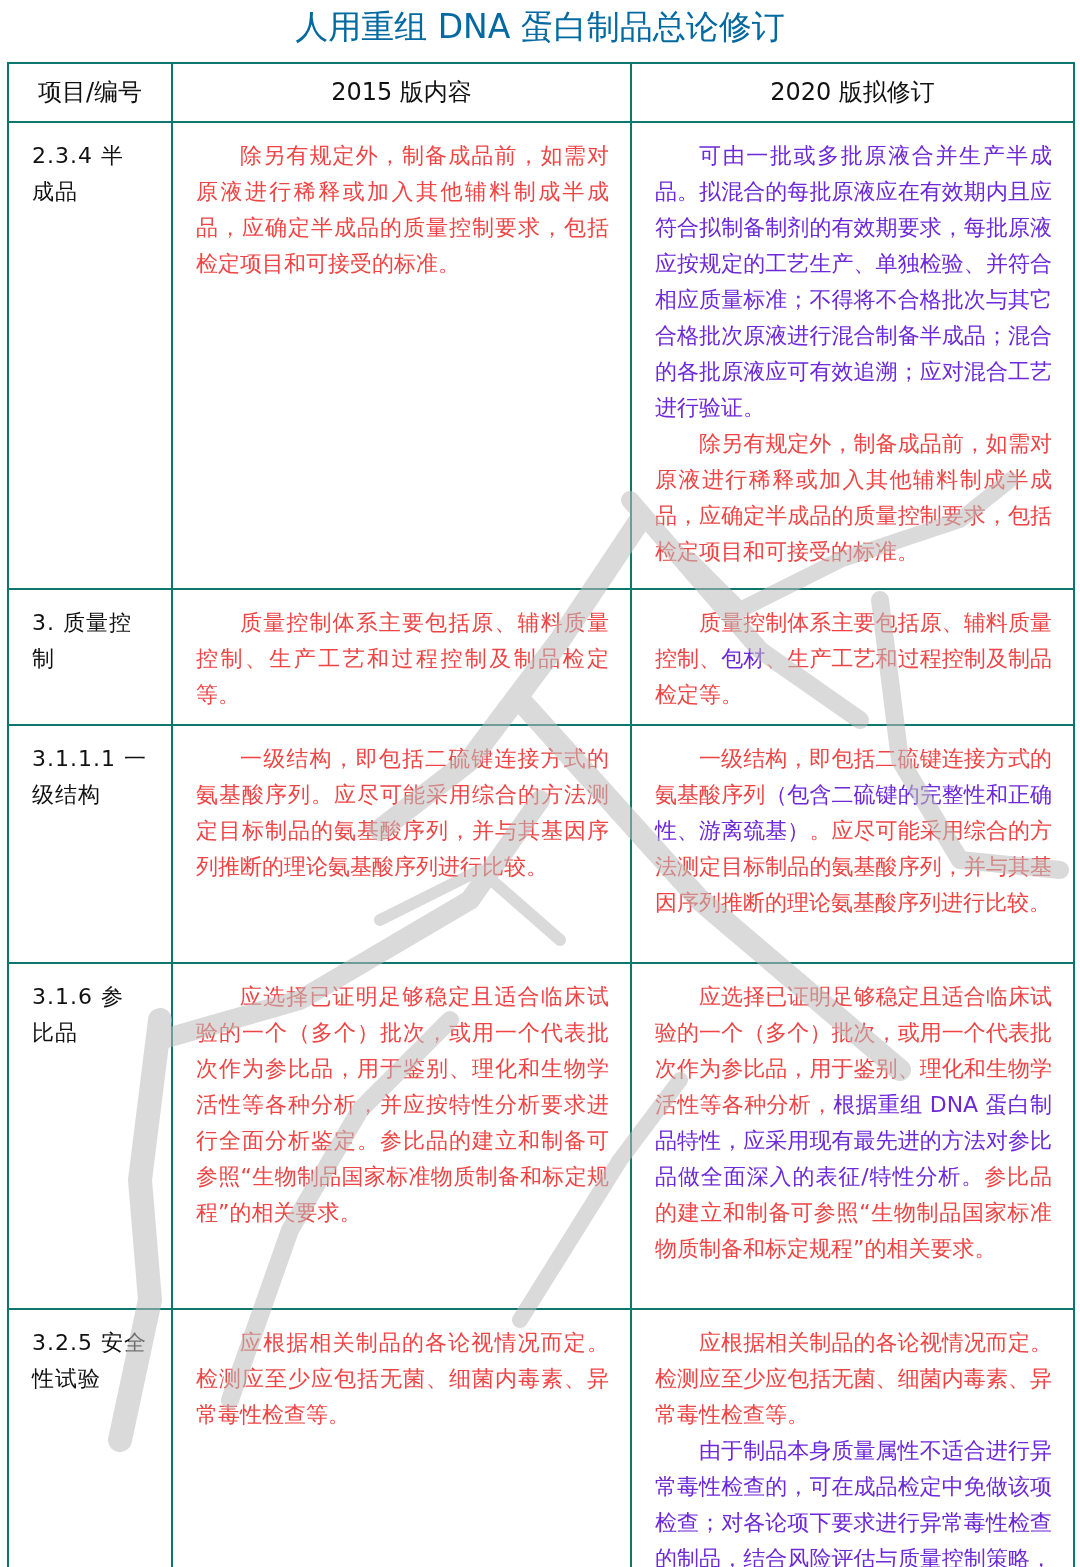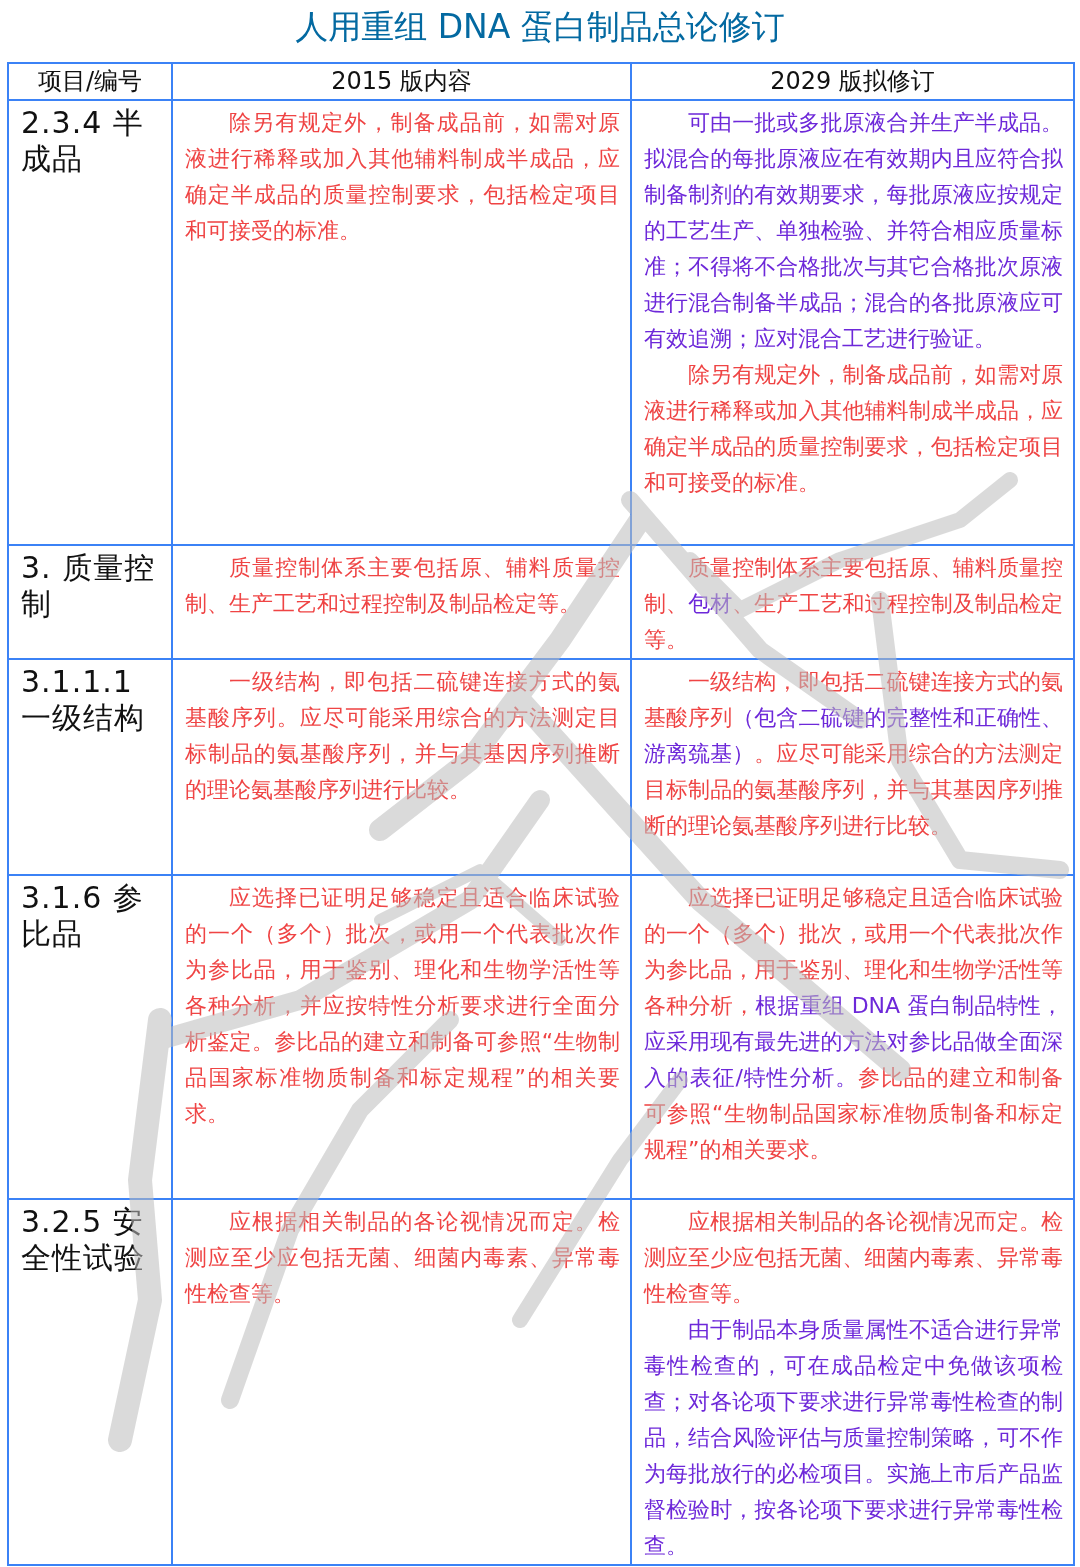--- a/index.html
+++ b/index.html
@@ -11,31 +11,31 @@
     .doc-title {
       position: absolute; left: 0; top: 4px; width: 1080px; height: 50px;
       text-align: center; font-size: 33px; line-height: 46px; color: #0369a1;
       letter-spacing: 0px;
     }
     table.cmp {
       position: absolute; left: 7px; top: 62px;
       width: 1066px; border-collapse: collapse; table-layout: fixed;
     }
     table.cmp td, table.cmp th {
-      border: 2px solid #3b82f6; vertical-align: top; padding: 0;
+      border: 2px solid #0f766e; vertical-align: top; padding: 11px;
     }
     table.cmp th {
       font-weight: normal; font-size: 24px; height: 35px; line-height: 35px;
       text-align: center; color: #111;
     }
     .c1 { width: 164px; }
     .c2 { width: 459px; }
     .c3 { width: 443px; }
     .cell-id {
-      font-size: 30px; line-height: 36px; padding: 4px 8px 0 12px;
+      font-size: 22px; line-height: 36px; padding: 4px 8px 0 12px;
       letter-spacing: 1px; word-break: break-all;
     }
     .cell-text {
       font-size: 22px; line-height: 36px; padding: 4px 10px 0 12px;
       text-align: justify; word-break: break-all;
     }
     .para { text-indent: 2em; margin: 0; }
     .red { color: #6d28d9; }
     .blk { color: #ef4444; }
     tr.r1 td { height: 443px; }
@@ -56,21 +56,21 @@
 <table class="cmp">
   <colgroup>
     <col class="c1">
       <col class="c2">
       <col class="c3">
   </colgroup>
   <thead>
     <tr>
       <th>项目/编号</th>
       <th>2015 版内容</th>
-      <th>2029 版拟修订</th>
+      <th>2020 版拟修订</th>
     </tr>
   </thead>
   <tbody id="tbody">
     <tr class="r1">
       <td>
           <div class="cell-id">2.3.4 半 成品</div>
         </td>
       <td>
           <div class="cell-text">
             <p class="para"><span class="blk">除另有规定外，制备成品前，如需对原液进行稀释或加入其他辅料制成半成品，应确定半成品的质量控制要求，包括检定项目和可接受的标准。</span></p>

